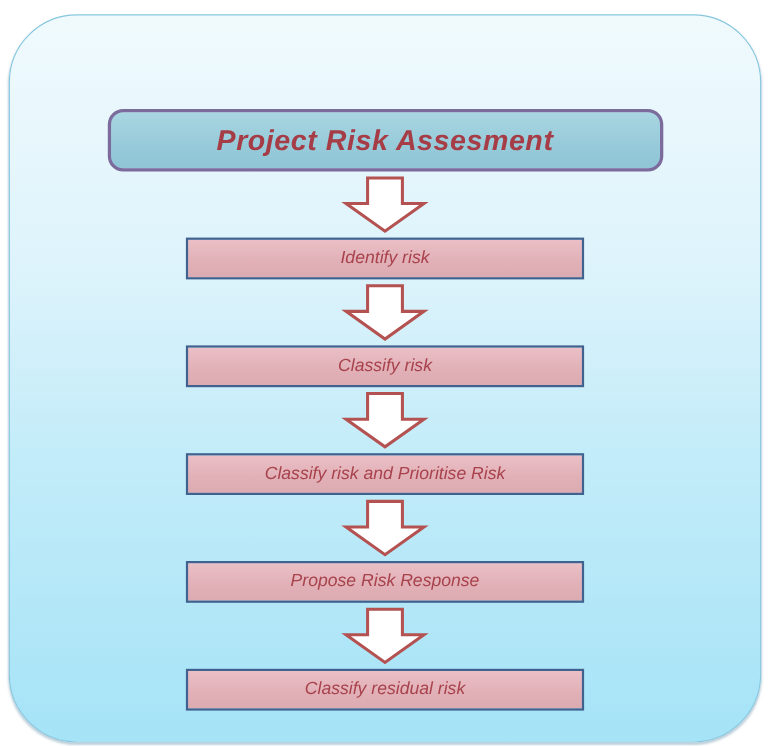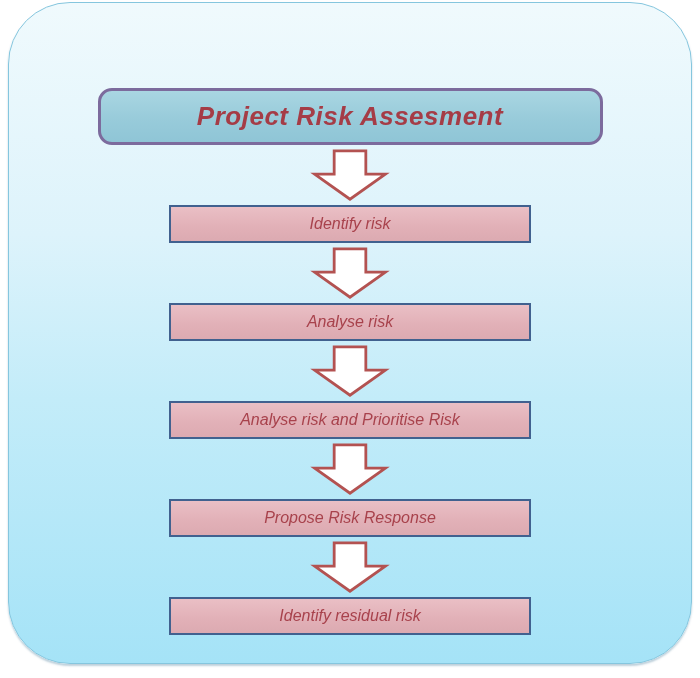--- a/index.html
+++ b/index.html
@@ -7,21 +7,21 @@
     padding: 0;
     background: #ffffff;
     width: 700px;
     height: 678px;
     font-family: "Liberation Sans", sans-serif;
     overflow: hidden;
   }
   .canvas {
     position: absolute;
     left: 8px;
-    top: 2px;
+    top: 13px;
     width: 684px;
     height: 662px;
     box-sizing: border-box;
     border-radius: 62px;
     border: 1px solid #85c6de;
     background: linear-gradient(180deg, #f0fafd 0%, #ddf3fb 35%, #c3ecf9 60%, #a5e3f7 100%);
     box-shadow: 0 2px 2px rgba(110, 150, 175, 0.45);
     display: flex;
     flex-direction: column;
     align-items: center;
@@ -83,37 +83,37 @@
     <polygon points="25,3 59,3 59,28 80,28 42,55 4,28 25,28" fill="#ffffff" stroke="#b35251" stroke-width="3" stroke-linejoin="miter"></polygon>
   </svg>
   <div class="step-box">
     <span class="step-label">Identify risk</span>
   </div>
 
   <svg class="arrow" viewBox="0 0 84 58" xmlns="http://www.w3.org/2000/svg">
     <polygon points="25,3 59,3 59,28 80,28 42,55 4,28 25,28" fill="#ffffff" stroke="#b35251" stroke-width="3" stroke-linejoin="miter"></polygon>
   </svg>
   <div class="step-box">
-    <span class="step-label">Analyse risk</span>
+    <span class="step-label">Classify risk</span>
   </div>
 
   <svg class="arrow" viewBox="0 0 84 58" xmlns="http://www.w3.org/2000/svg">
     <polygon points="25,3 59,3 59,28 80,28 42,55 4,28 25,28" fill="#ffffff" stroke="#b35251" stroke-width="3" stroke-linejoin="miter"></polygon>
   </svg>
   <div class="step-box">
-    <span class="step-label">Analyse risk and Prioritise Risk</span>
+    <span class="step-label">Classify risk and Prioritise Risk</span>
   </div>
 
   <svg class="arrow" viewBox="0 0 84 58" xmlns="http://www.w3.org/2000/svg">
     <polygon points="25,3 59,3 59,28 80,28 42,55 4,28 25,28" fill="#ffffff" stroke="#b35251" stroke-width="3" stroke-linejoin="miter"></polygon>
   </svg>
   <div class="step-box">
     <span class="step-label">Propose Risk Response</span>
   </div>
 
   <svg class="arrow" viewBox="0 0 84 58" xmlns="http://www.w3.org/2000/svg">
     <polygon points="25,3 59,3 59,28 80,28 42,55 4,28 25,28" fill="#ffffff" stroke="#b35251" stroke-width="3" stroke-linejoin="miter"></polygon>
   </svg>
   <div class="step-box">
-    <span class="step-label">Identify residual risk</span>
+    <span class="step-label">Classify residual risk</span>
   </div>
 </div>
 </div>
 
 </body></html>

